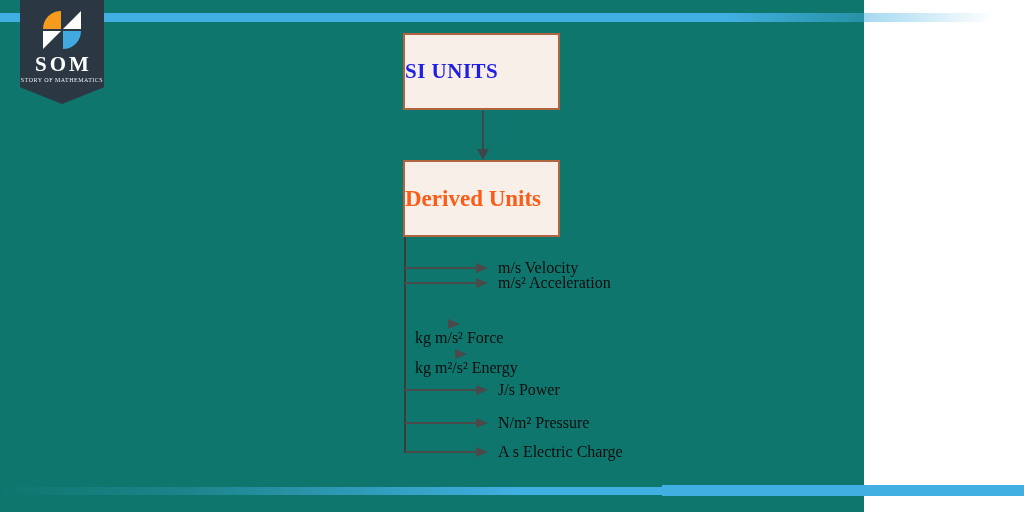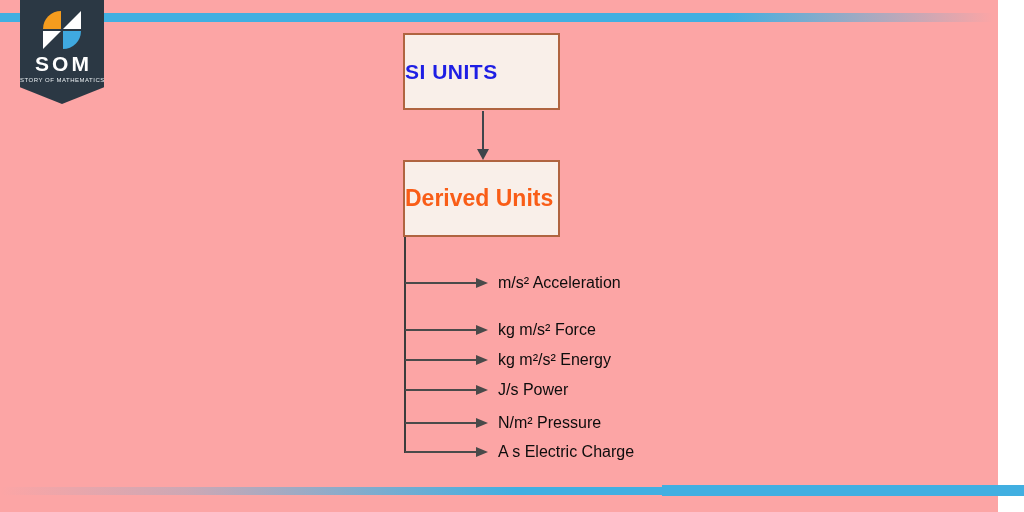--- a/index.html
+++ b/index.html
@@ -1,19 +1,19 @@
 <!DOCTYPE html>
 <html><head>
 <meta charset="utf-8">
 <style>
   * { margin: 0; padding: 0; box-sizing: border-box; }
   html, body { width: 1024px; height: 512px; background: #ffffff; overflow: hidden; }
   body { font-family: "Liberation Sans", sans-serif; position: relative; }
 
-  .canvas { position: absolute; inset: 0; width: 998px; height: 512px; background: #fca5a5; }
+  .canvas { position: absolute; inset: 0; width: 864px; height: 512px; background: #0f766e; font-family: Liberation Serif, serif; }
 
   
   .stripe-top {
     position: absolute; left: 0; top: 13px; width: 1024px; height: 9px;
     background: linear-gradient(90deg, #41afe1 0%, #41afe1 71%, rgba(65,175,225,0.45) 85%, rgba(65,175,225,0) 97%);
   }
   .stripe-bottom-left {
     position: absolute; left: 0; top: 487px; width: 662px; height: 8px;
     background: linear-gradient(90deg, rgba(65,175,225,0) 0%, rgba(65,175,225,0.25) 28%, #41afe1 78%, #41afe1 100%);
   }
@@ -78,22 +78,22 @@
   .unit-line { width: 71px; height: 2px; background: #4a4a4a; }
   .unit-head {
     width: 0; height: 0;
     border-top: 5px solid transparent; border-bottom: 5px solid transparent;
     border-left: 12px solid #4a4a4a;
   }
   .unit-label { margin-left: 10px; font-size: 16px; color: #0d0d0d; white-space: nowrap; }
 
   .row-0 { top: 257px; }
   .row-1 { top: 272px; }
-  .row-2 { top: 319px; }
-  .row-3 { top: 349px; }
+  .row-2 { top: 319px; flex-direction: column; }
+  .row-3 { top: 349px; flex-direction: column; }
   .row-4 { top: 379px; justify-content: center; }
   .row-5 { top: 412px; }
   .row-6 { top: 441px; }
 </style>
 </head>
 <body>
 
 <div class="canvas">
 
   <div class="stripe-top"></div>
@@ -117,20 +117,25 @@
 
   <div class="connector-line"></div>
   <div class="connector-head"></div>
 
   <div class="node-box box-child">
     <span class="node-label">Derived Units</span>
   </div>
 
   <div class="trunk"></div>
 
+  <div class="unit-row row-0">
+    <div class="unit-line"></div>
+    <div class="unit-head"></div>
+    <span class="unit-label">m/s Velocity</span>
+  </div>
   <div class="unit-row row-1">
     <div class="unit-line"></div>
     <div class="unit-head"></div>
     <span class="unit-label">m/s² Acceleration</span>
   </div>
   <div class="unit-row row-2">
     <div class="unit-line"></div>
     <div class="unit-head"></div>
     <span class="unit-label">kg m/s² Force</span>
   </div>

